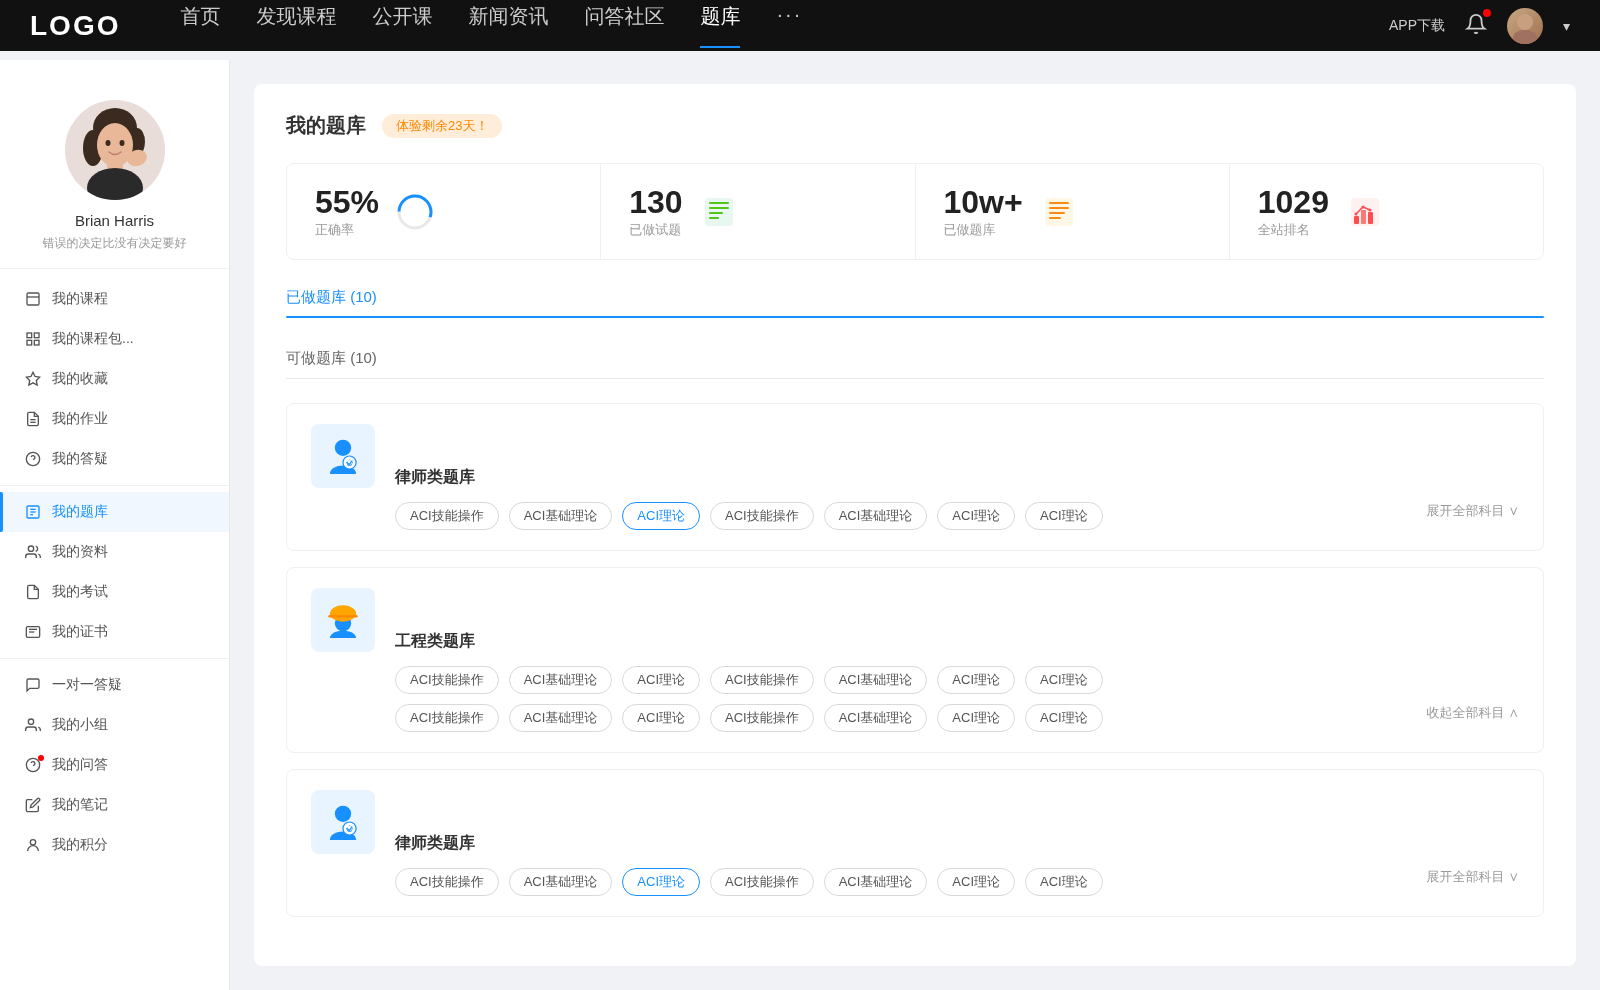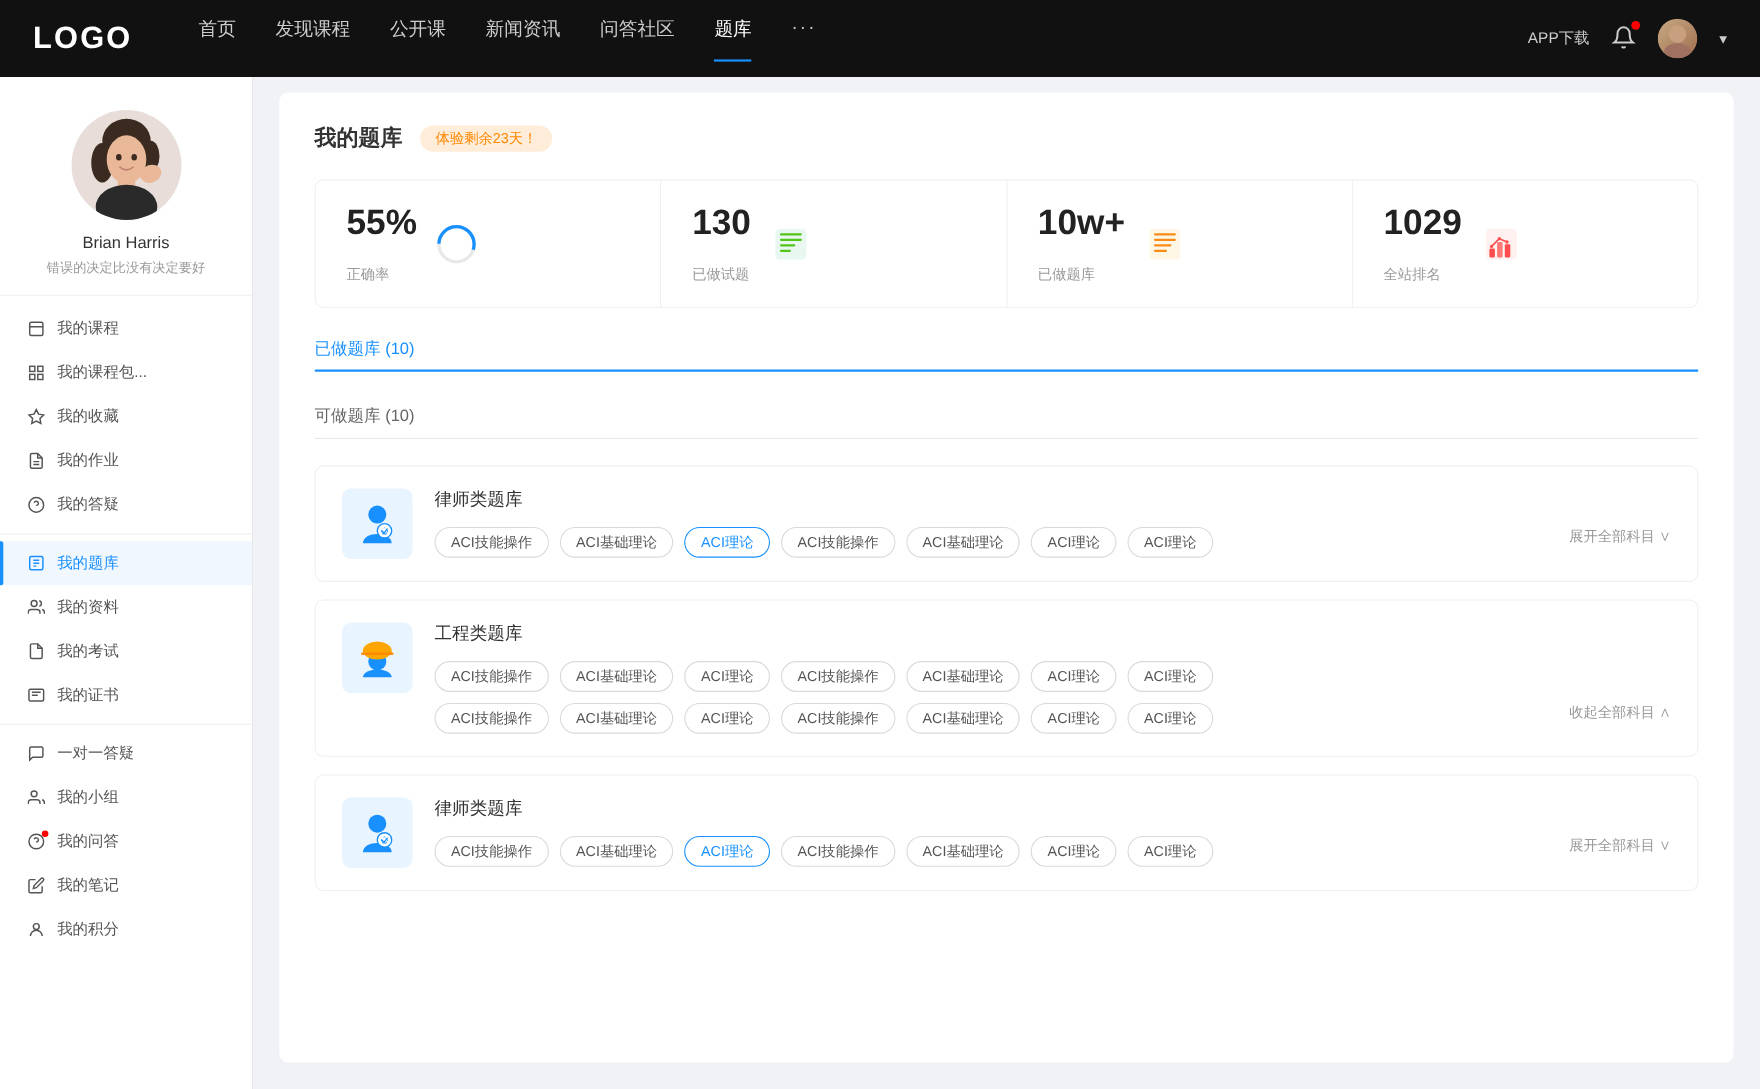--- a/index.html
+++ b/index.html
@@ -1,21 +1,21 @@
 <!DOCTYPE html>
 <html><head>
   <meta charset="utf-8">
   <style>
     * { box-sizing: border-box; margin: 0; padding: 0; }
     body { font-family: -apple-system, BlinkMacSystemFont, 'PingFang SC', 'Microsoft YaHei', sans-serif; background: #f0f2f5; color: #333; font-size: 14px; }
 
     
     .navbar {
       background: #111;
-      height: 70px;
+      height: 51px;
       display: flex;
       align-items: center;
       padding: 0 30px;
       color: #fff;
       position: fixed;
       top: 0; left: 0; right: 0;
       z-index: 100;
     }
     .navbar-logo {
       font-size: 28px;
@@ -25,21 +25,21 @@
       letter-spacing: 2px;
     }
     .navbar-nav {
       display: flex;
       gap: 36px;
       flex: 1;
     }
     .navbar-nav .nav-item {
       color: #ccc;
       cursor: pointer;
-      font-size: 17px;
+      font-size: 20px;
       position: relative;
     }
     .navbar-nav .nav-item.active {
       color: #fff;
       border-bottom: 2px solid #1890ff;
       padding-bottom: 16px;
     }
     .navbar-right {
       display: flex;
       align-items: center;
@@ -202,21 +202,21 @@
     }
     .stat-item:last-child { border-right: none; }
     .stat-value {
       font-size: 32px;
       font-weight: 700;
       color: #222;
     }
     .stat-label {
       font-size: 13px;
       color: #999;
-      margin-top: 20px;
+      margin-top: 0;
     }
     .stat-icon {
       width: 40px; height: 40px;
       border-radius: 50%;
       display: flex; align-items: center; justify-content: center;
       font-size: 20px;
     }
     .stat-icon-blue { background: transparent; }
     .stat-icon-green { background: transparent; }
     .stat-icon-orange { background: transparent; }
@@ -263,23 +263,24 @@
     .qbank-icon-wrap {
       width: 64px; height: 64px;
       background: #e8f4ff;
       border-radius: 8px;
       display: flex; align-items: center; justify-content: center;
       flex-shrink: 0;
     }
     .qbank-body { flex: 1; }
     .qbank-title {
       font-size: 16px;
-      font-weight: 400;
+      font-weight: 700;
       color: #333;
       margin-bottom: 14px;
+      margin-top: 43px;
     }
     .tags-row {
       display: flex;
       flex-wrap: wrap;
       gap: 10px;
       align-items: flex-start;
     }
     .tag {
       border: 1px solid #d9d9d9;
       border-radius: 20px;

